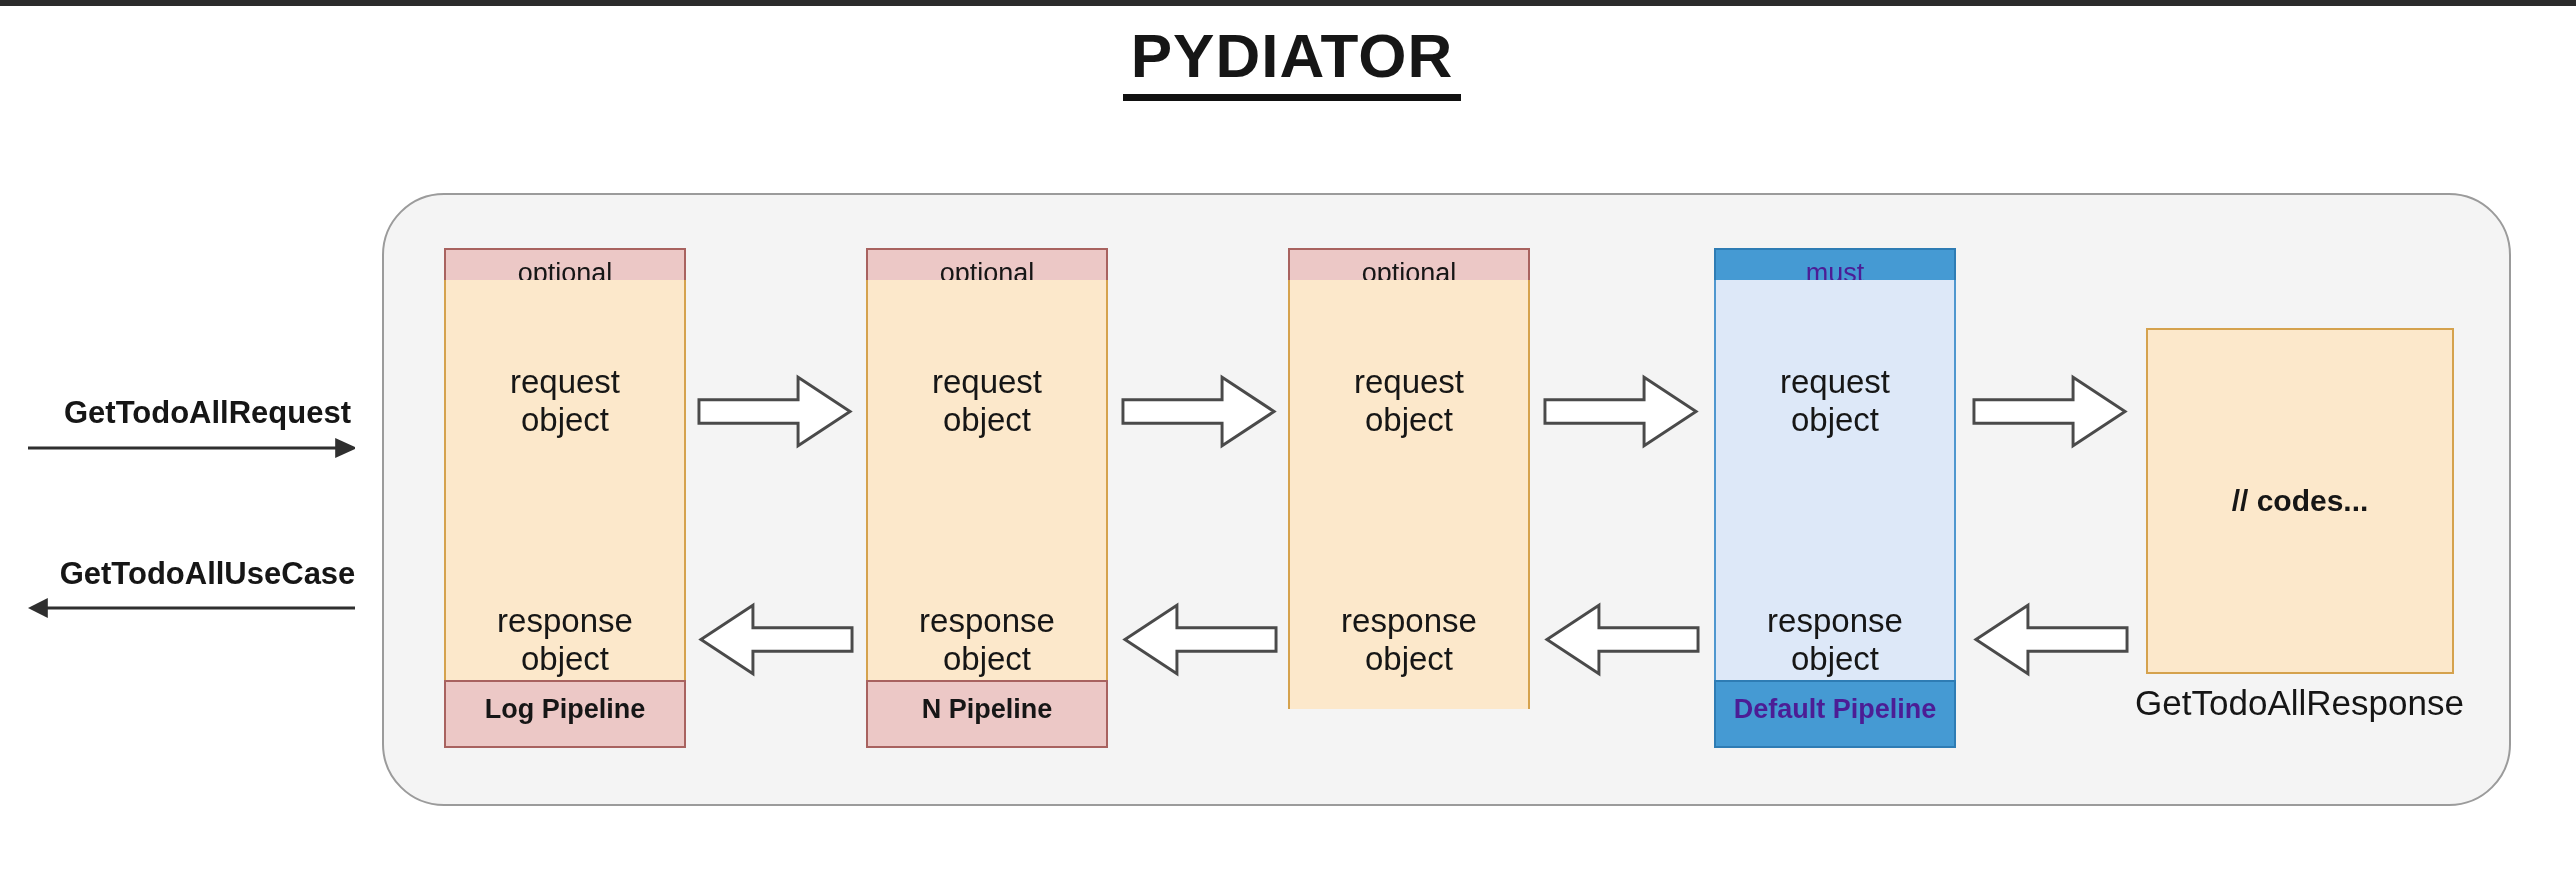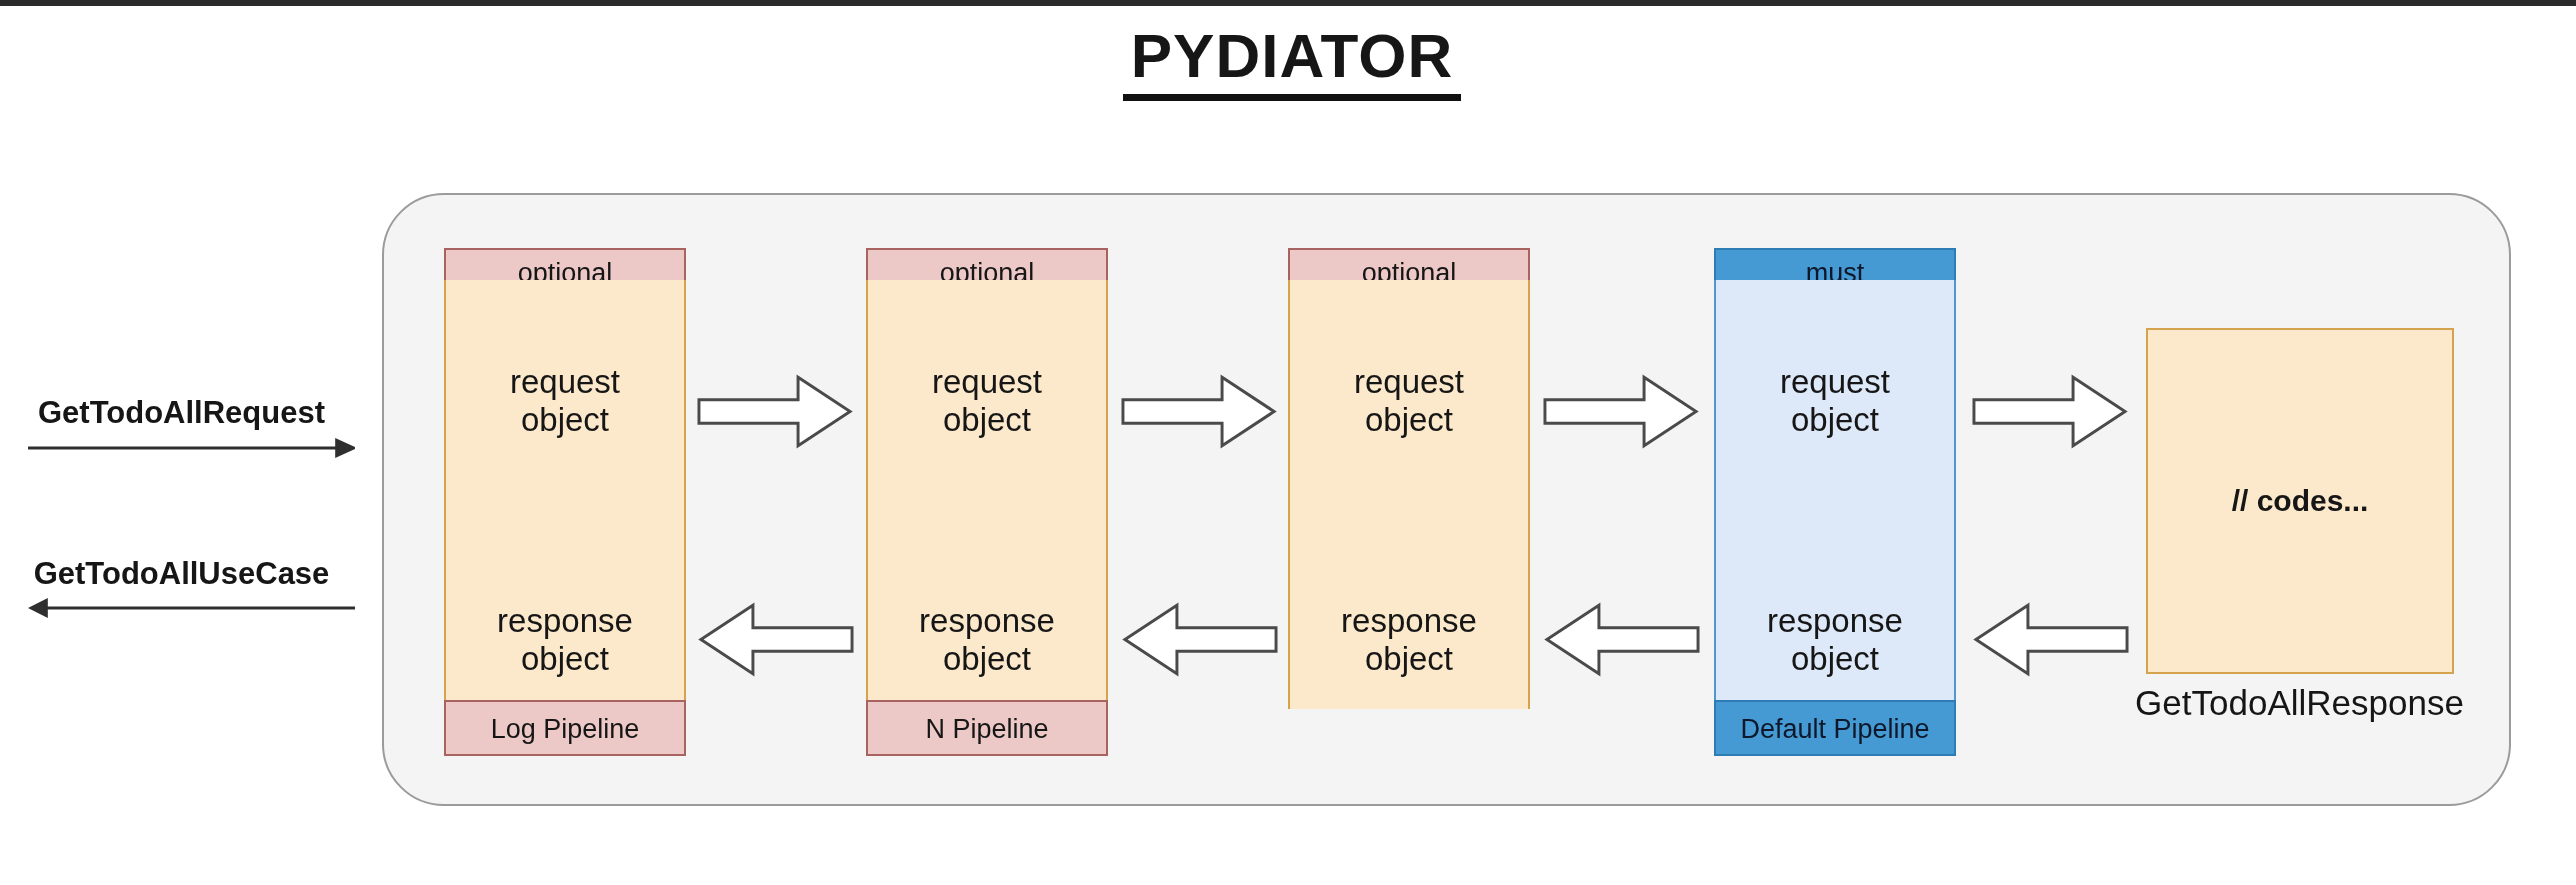--- a/index.html
+++ b/index.html
@@ -20,21 +20,21 @@
     text-align:center;margin:4px;
   }
   .title{
     display:inline-block;
     font-size:62px;font-weight:700;letter-spacing:1px;
     border-bottom:7px solid #111;
     padding:0 8px 4px 8px;
     line-height:1.1;
   }
   .side-label{
-    position:absolute;left:18px;width:327px;
+    position:absolute;left:44px;width:327px;
     text-align:center;font-size:31px;font-weight:700;
     white-space:nowrap;
   }
   .request-label{top:395px;}
   .response-label{top:556px;}
   .thin-arrow{position:absolute;left:28px;width:327px;height:26px;}
   .request-arrow{top:435px;}
   .response-arrow{top:595px;}
 
   .stage{
@@ -46,38 +46,38 @@
   }
   .pbox{
     position:absolute;top:37px;width:242px;height:532px;
   }
   .phead,.pfoot{
     position:absolute;left:0;width:100%;
     box-sizing:border-box;text-align:center;
     font-size:27px;
   }
   .phead{top:16px;height:48px;line-height:46px;}
-  .pfoot{bottom:8px;height:56px;line-height:54px;}
+  .pfoot{bottom:16px;height:68px;line-height:54px;font-weight:bold;}
   .pbody{
     position:absolute;left:0;top:48px;width:100%;height:429px;
     box-sizing:border-box;
   }
   .pbox.red .phead,.pbox.red .pfoot{
     background:var(--red-band-fill,#ecc8c6);
     border:2px solid var(--red-band-border,#a8625f);
   }
   .pbox.red .pbody{
     background:var(--orange-body-fill,#fce8cb);
     border:2px solid var(--orange-body-border,#d5a24d);
     border-top:none;border-bottom:none;
   }
   .pbox.blue .phead,.pbox.blue .pfoot{
     background:var(--blue-band-fill,#459ad3);
     border:2px solid var(--blue-band-border,#2e7cb4);
-    color:#0f172a;
+    color:#4c1d95;
   }
   .pbox.blue .pbody{
     background:var(--blue-body-fill,#dde8f8);
     border:2px solid var(--blue-body-border,#4f97cf);
     border-top:none;border-bottom:none;
   }
   .ptext{
     position:absolute;left:0;right:0;
     text-align:center;font-size:33px;line-height:38px;
   }

